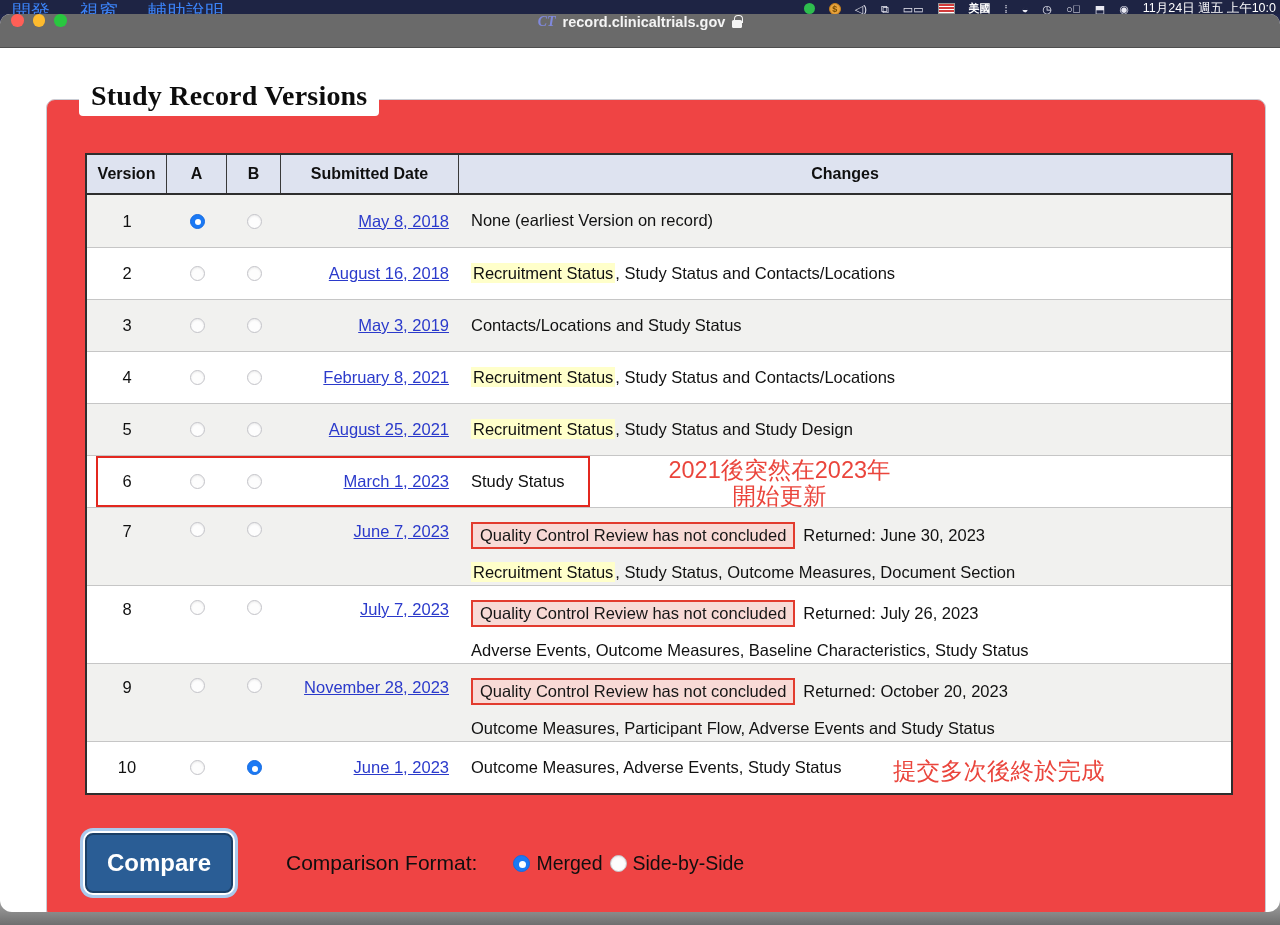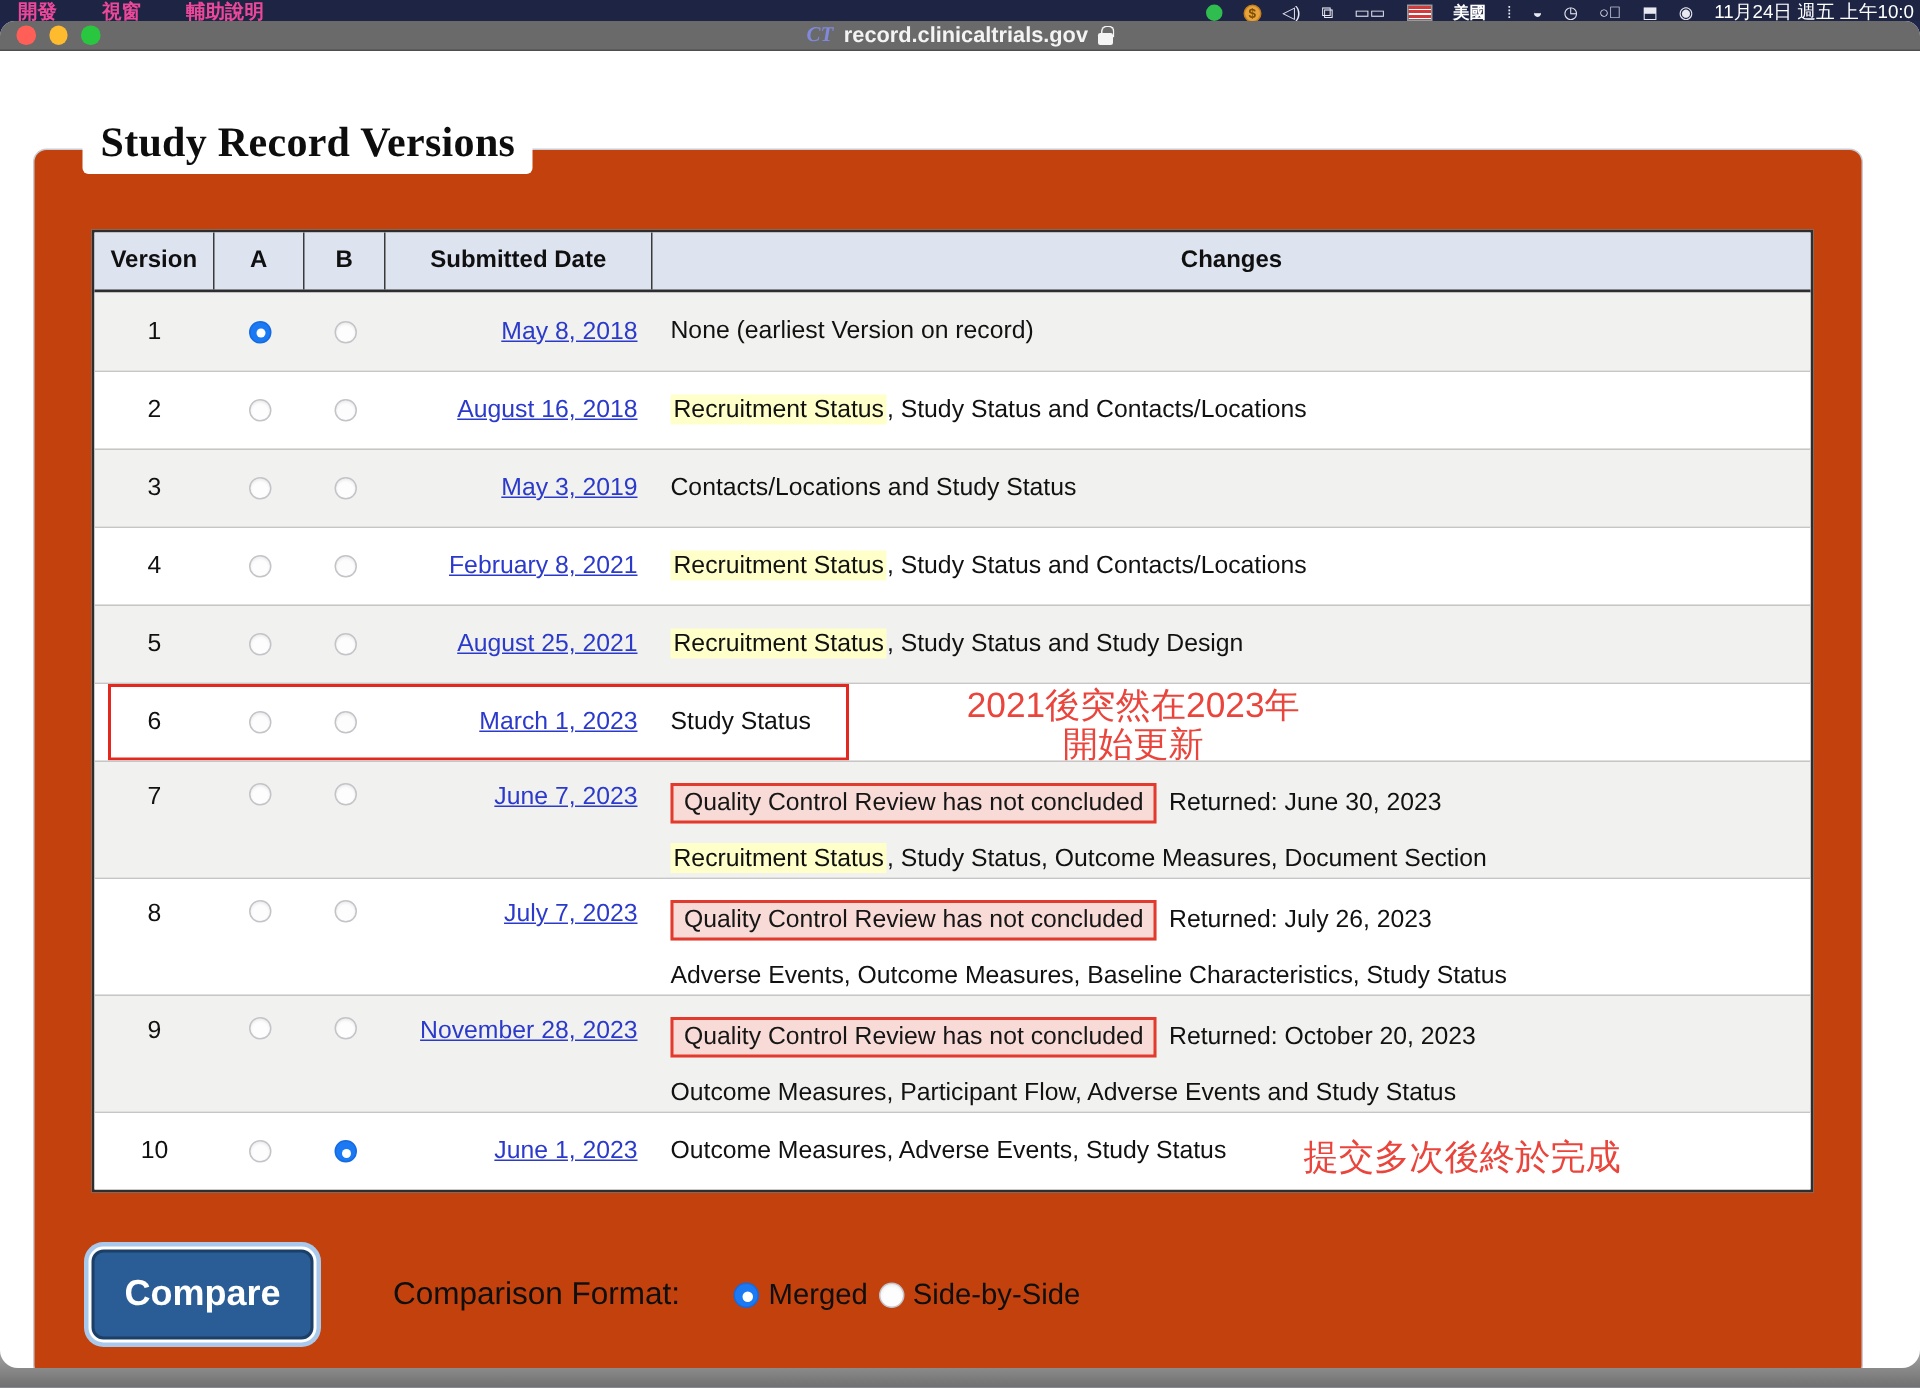--- a/index.html
+++ b/index.html
@@ -3,51 +3,51 @@
 <meta charset="utf-8">
 <style>
   * { margin:0; padding:0; box-sizing:border-box; }
   html,body { width:1280px; height:925px; overflow:hidden; }
   body { font-family:"Liberation Sans", sans-serif; background:#20264a; position:relative; }
 
   
   .menubar { position:absolute; top:0; left:0; width:1280px; height:14px; background:#1e2444;
              display:flex; justify-content:space-between; align-items:flex-start; overflow:hidden; z-index:3; }
   .menu-left { display:flex; gap:30px; padding-left:12px; margin-top:-1px; }
-  .menu-item { color:#ec4899; font-size:13px; font-weight:700; white-space:nowrap; }
+  .menu-item { color:#3b82f6; font-size:19px; font-weight:400; white-space:nowrap; }
   .menu-right { display:flex; align-items:center; gap:14px; padding-right:4px; margin-top:0px; }
   .mi { display:inline-block; }
   .dot-green { width:11px; height:11px; border-radius:50%; background:#2ebd4e; }
   .dot-coin { width:12px; height:12px; border-radius:50%; background:#e8a33d; border:1px solid #c47f1c;
               color:#7a4d00; font-size:9px; line-height:10px; text-align:center; font-weight:700; }
   .glyph { color:#e9e9f2; font-size:11px; line-height:12px; }
   .flag { width:17px; height:11px; background:repeating-linear-gradient(#d23b3b 0 2px,#fff 2px 3px); border:0.5px solid #999; }
   .src-label { color:#fff; font-size:11px; font-weight:700; }
   .datetime { color:#fff; font-size:12.5px; white-space:nowrap; }
 
   
   .window { position:absolute; top:14px; left:0; width:1280px; height:898px; background:#ffffff;
             border-radius:10px 10px 12px 12px; overflow:hidden; z-index:2; }
   .gray-strip { position:absolute; left:0; bottom:0; width:1280px; height:28px;
                 background:linear-gradient(#aaaaaa,#6f6f6f); z-index:1; }
-  .titlebar { height:20px; background:#6a6a6a; display:flex; align-items:center; position:relative;
+  .titlebar { height:34px; background:#6a6a6a; display:flex; position:relative;
               border-bottom:1px solid #4e4e4e; }
   .traffic { display:flex; gap:9px; padding-left:11px; }
   .tl { width:12.5px; height:12.5px; border-radius:50%; }
   .tl-red { background:#ff5f57; } .tl-yellow { background:#febb2e; } .tl-green { background:#29c73f; }
   .title-center { position:absolute; left:0; right:0; display:flex; justify-content:center; align-items:center; gap:7px; }
   .favicon { color:#8089dd; font-family:"Liberation Serif",serif; font-style:italic; font-weight:700; font-size:14px; }
   .url { color:#f4f4f4; font-size:14.5px; font-weight:600; }
   .lock { position:relative; width:10px; height:8px; background:#f4f4f4; border-radius:1.5px; margin-top:4px; }
   .lock:before { content:""; position:absolute; top:-5px; left:1.5px; width:7px; height:7px;
                  border:1.7px solid #f4f4f4; border-bottom:none; border-radius:4px 4px 0 0; }
 
   
-  .panel { position:absolute; left:22px; top:85px; width:1220px; height:820px;
-           border:1.5px solid #c9ccd4; border-radius:9px; background:#c2410c; }
+  .panel { position:absolute; left:46px; top:85px; width:1220px; height:820px;
+           border:1.5px solid #c9ccd4; border-radius:9px; background:#ef4444; }
   .legend { position:absolute; top:-22px; left:32px; background:#ffffff; padding:2px 12px 4px 12px;
             font-family:"Liberation Serif", serif; font-size:28px; font-weight:600; color:#0d0d0d;
             border-radius:4px; letter-spacing:0.2px; }
 
   
   .vtable { position:absolute; left:38px; top:53px; width:1148px; border:2px solid #2e2e2e; background:#fff; }
   .trow { display:grid; grid-template-columns:80px 60px 54px 178px 1fr; }
   .thead { background:#dee3f0; height:40px; font-weight:700; font-size:16px; color:#101010;
            border-bottom:2px solid #2e2e2e; }
   .thead > div { display:flex; align-items:center; justify-content:center; border-right:1px solid #3a3a3a; }

